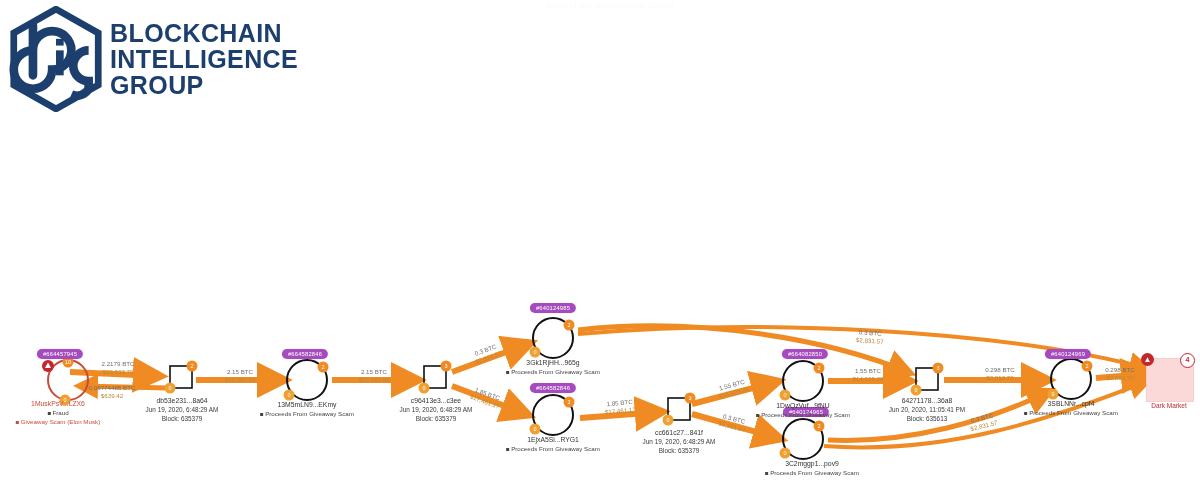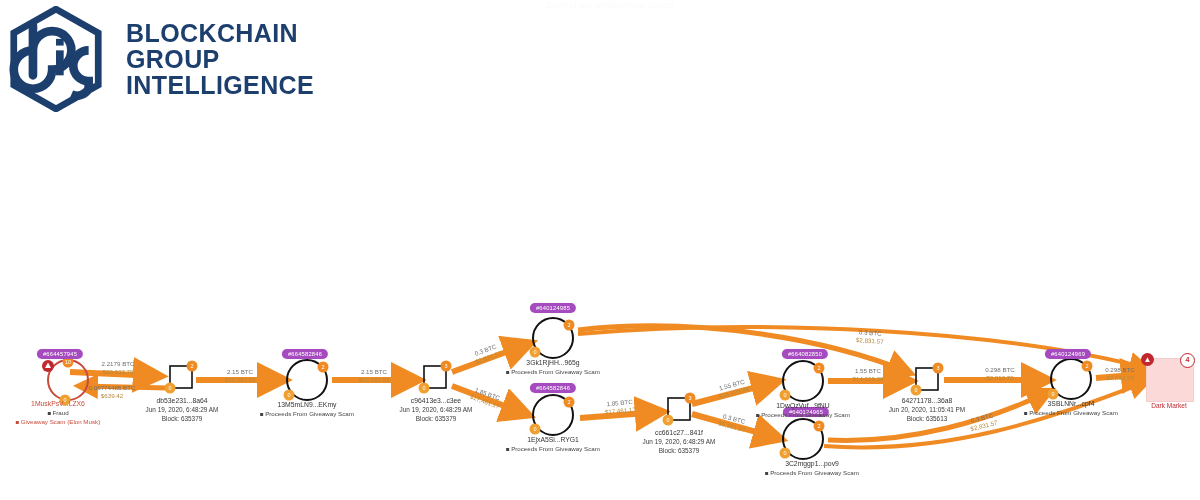--- a/index.html
+++ b/index.html
@@ -3,21 +3,21 @@
 <meta charset="utf-8">
 <style>
   html,body{margin:0;padding:0;}
   body{
     width:1200px;height:500px;background:#ffffff;position:relative;overflow:hidden;
     font-family:"Liberation Sans",sans-serif;
   }
   .canvas{position:absolute;inset:0;}
 
   
-  .logo-wrap{position:absolute;left:8px;top:6px;display:flex;align-items:center;gap:22px;}
+  .logo-wrap{position:absolute;left:8px;top:6px;display:flex;align-items:center;gap:6px;}
   .logo-mark{width:96px;height:106px;}
   .logo-text{
     color:#1c3f6e;font-weight:bold;font-size:25px;line-height:26px;letter-spacing:.4px;
   }
   .logo-text div{white-space:nowrap;}
 
   .watermark{
     position:absolute;left:480px;top:0px;width:260px;text-align:center;
     font-size:9px;color:#fafafa;letter-spacing:.3px;
   }
@@ -76,22 +76,22 @@
   <div class="logo-wrap">
     <svg class="logo-mark" viewBox="0 0 100 110">
       <path d="M50 3 L94 28 L94 82 L50 107 L6 82 L6 28 Z" fill="none" stroke="#1c3f6e" stroke-width="7"></path>
       <path d="M26 20 L26 72 M26 46 A20 20 0 1 0 46 66 A20 20 0 1 0 26 46" fill="none" stroke="#1c3f6e" stroke-width="9" stroke-linecap="round"></path>
       <rect x="50" y="34" width="8" height="7" fill="#1c3f6e"></rect>
       <rect x="50" y="46" width="8" height="26" fill="#1c3f6e"></rect>
       <path d="M84 46 A16 16 0 1 0 84 78 L84 86 A14 14 0 0 1 66 92" fill="none" stroke="#1c3f6e" stroke-width="9"></path>
     </svg>
     <div class="logo-text">
       <div>BLOCKCHAIN</div>
+      <div>INTELLIGENCE</div>
       <div>GROUP</div>
-      <div>INTELLIGENCE</div>
     </div>
   </div>
 
   <div class="watermark">Blockchain Intelligence Group</div>
 
   <svg class="graph">
     <defs>
       <marker id="ah" markerWidth="5" markerHeight="5" refX="3.6" refY="2.5" orient="auto">
         <path d="M0,0 L5,2.5 L0,5 Z" fill="#ef8b22"></path>
       </marker>

